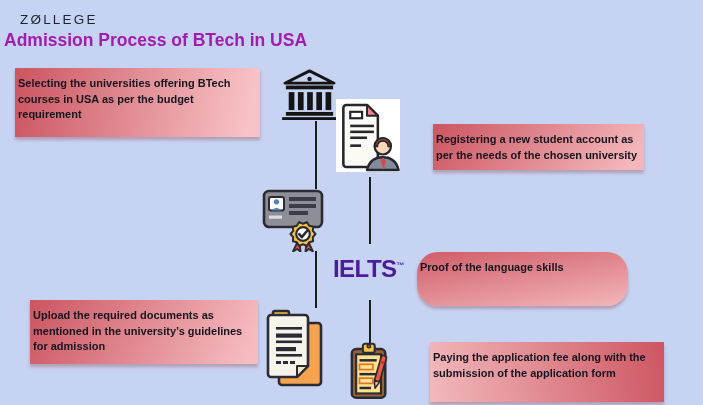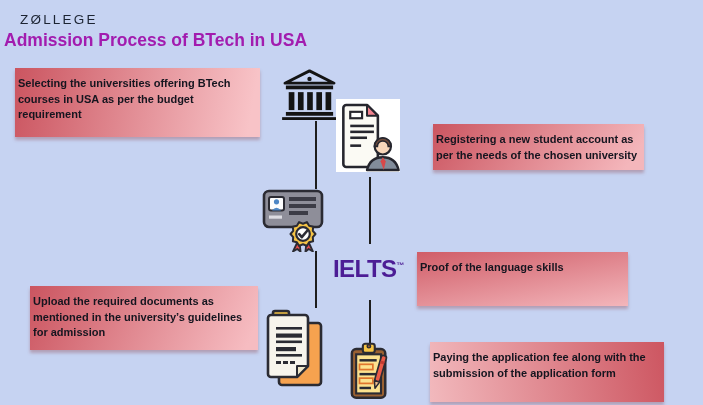--- a/index.html
+++ b/index.html
@@ -18,22 +18,22 @@
     font-size:17.5px; font-weight:bold; color:#a21caf;
   }
   .step-box {
     position:absolute; box-sizing:border-box; padding:8px 3px;
     font-size:11px; font-weight:bold; color:#15151f; line-height:1.42;
     box-shadow:0 3px 3px rgba(139,62,72,0.35);
   }
   .b1 { left:15px;  top:68px;  width:245px; height:69px; background:linear-gradient(100deg,#cb5560 0%,#f8c3c7 95%); }
   .b2 { left:433px; top:124px; width:211px; height:46px; background:linear-gradient(125deg,#cb5560 0%,#f4b6bb 92%); }
   .b3 { left:35px;  top:188px; width:220px; height:62px; background:linear-gradient(115deg,#ca5460 0%,#f4b4ba 95%); }
-  .b4 { left:417px; top:252px; width:211px; height:54px; background:linear-gradient(170deg,#d05d68 0%,#f3b6bb 100%); }
-  .b5 { left:30px;  top:286px; width:228px; height:64px; background:linear-gradient(115deg,#cb5560 0%,#f6bcc1 95%); }
+  .b4 { left:417px; top:252px; width:211px; height:54px; background:linear-gradient(170deg,#d05d68 0%,#f3b6bb 100%);border-radius:21px; }
+  .b5 { left:30px;  top:300px; width:228px; height:64px; background:linear-gradient(115deg,#cb5560 0%,#f6bcc1 95%); }
   .b6 { left:430px; top:342px; width:234px; height:60px; background:linear-gradient(80deg,#f2b9bd 0%,#cd5661 100%); }
   .vline { position:absolute; width:2px; background:#1e1e1e; }
   .lA { left:315px; top:121px; height:68px; }
   .lB { left:315px; top:251px; height:57px; }
   .lC { left:369px; top:177px; height:67px; }
   .lD { left:369px; top:300px; height:43px; }
   .icon { position:absolute; }
   .i-bank   { left:281px; top:69px;  width:57px; height:51px; }
   .i-reg    { left:336px; top:99px;  width:64px; height:73px; background:#ffffff; }
   .i-badge  { left:262px; top:188px; width:64px; height:64px; }

